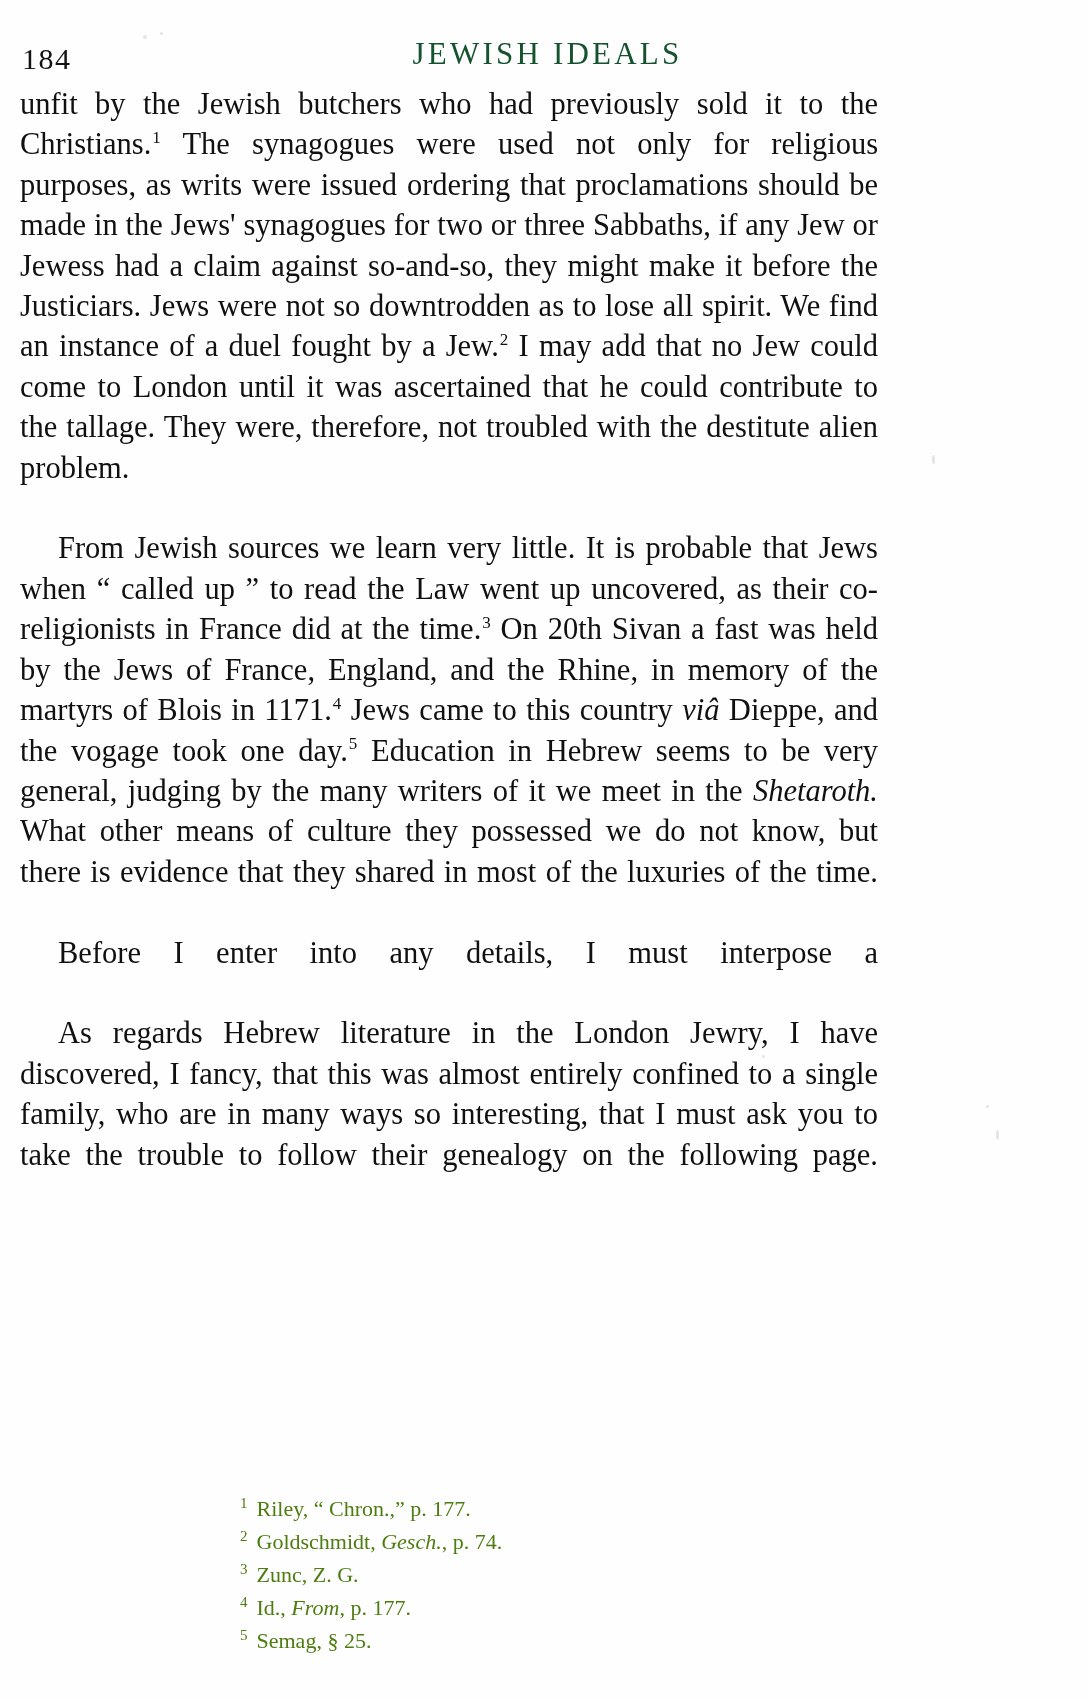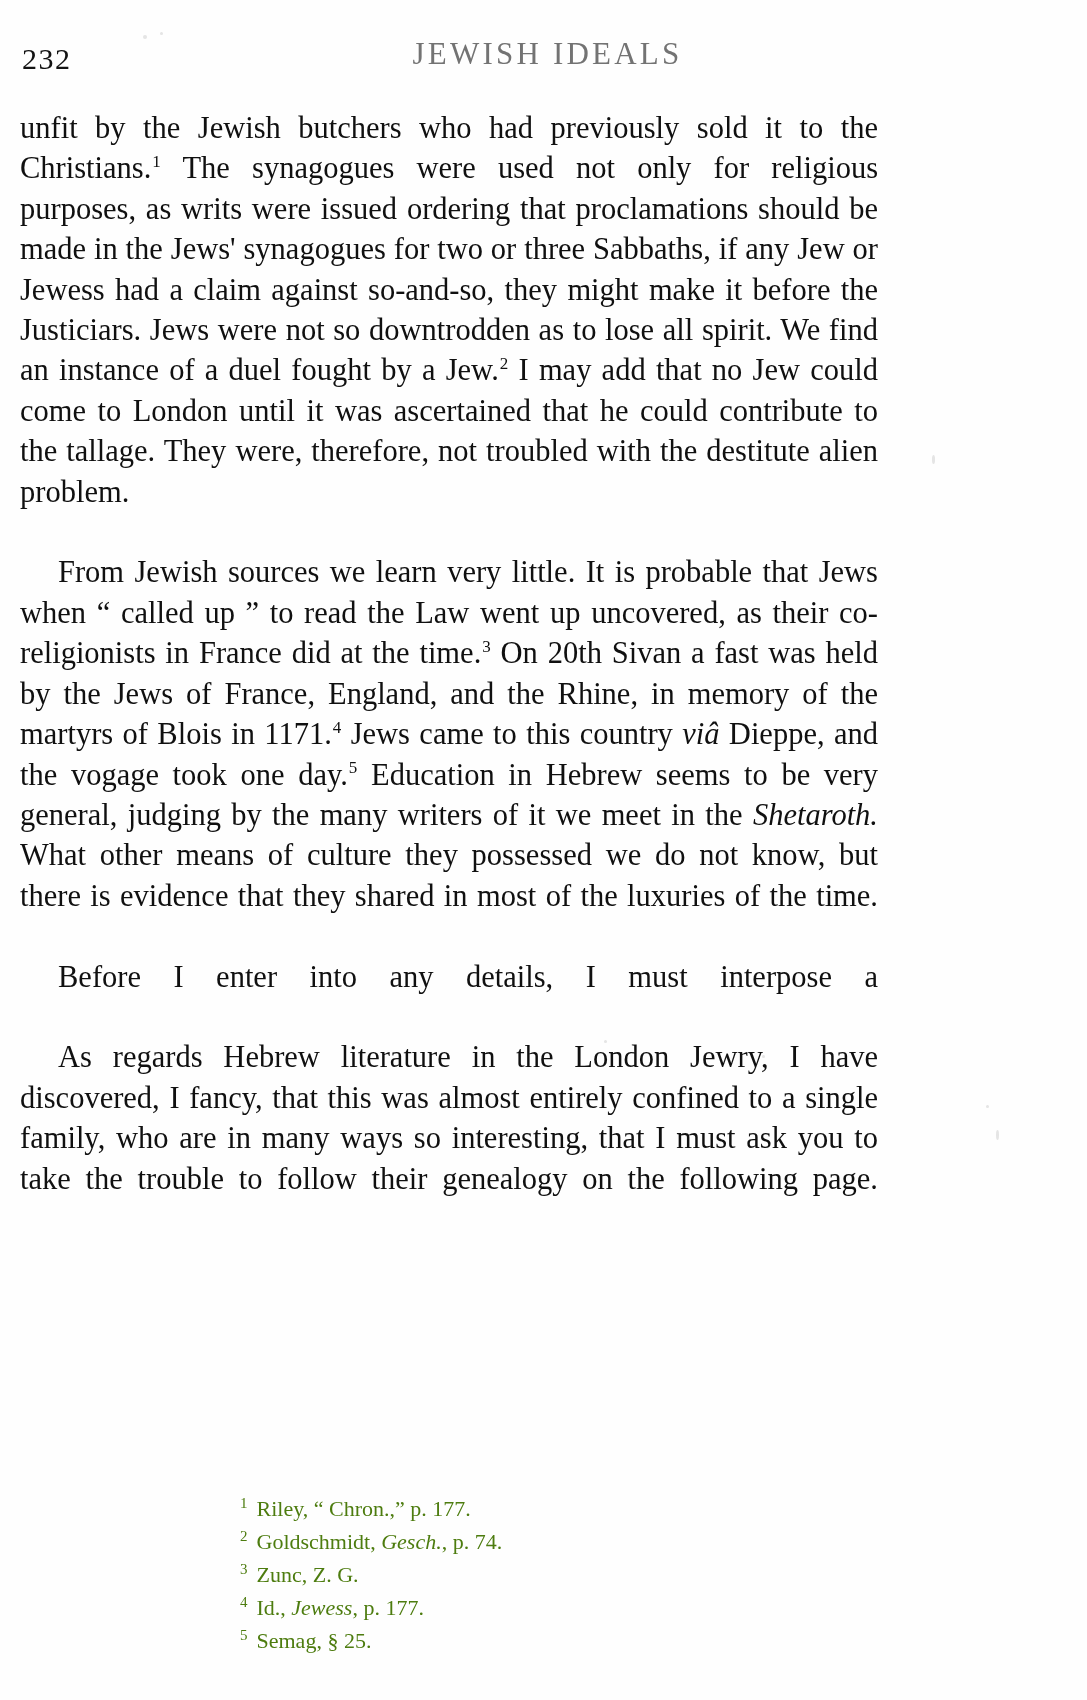--- a/index.html
+++ b/index.html
@@ -35,29 +35,29 @@
     color: #131313;
   }
   .head-title {
     position: absolute;
     left: 0;
     top: 0;
     width: 1087px;
     text-align: center;
     font-size: 31px;
     letter-spacing: 3.2px;
-    color: #737373;
+    color: #14532d;
     text-indent: 8px;
   }
 
   
   .textblock {
     position: absolute;
     left: 20px;
-    top: 108px;
+    top: 84px;
     width: 858px;
   }
   p.para {
     margin: 0;
     font-size: 30.5px;
     line-height: 40.4px;
     text-align: justify;
     text-justify: inter-word;
     -webkit-hyphens: none;
     hyphens: none;
@@ -110,36 +110,36 @@
     border-radius: 50%;
     opacity: .55;
   }
 </style>
 </head>
 <body>
 
 <div class="page">
 
   <div class="running-head">
-    <div class="folio">232</div>
+    <div class="folio">184</div>
     <div class="head-title">JEWISH IDEALS</div>
   </div>
 
   <div class="textblock" id="body-text-block">
       <p class="para"><span>unfit by the Jewish butchers who had previously sold it to the Christians.</span><sup class="fn">1</sup><span>  The synagogues were used not only for religious purposes, as writs were issued ordering that proclamations should be made in the Jews' synagogues for two or three Sabbaths, if any Jew or Jewess had a claim against so-and-so, they might make it before the Justiciars.  Jews were not so downtrodden as to lose all spirit.  We find an instance of a duel fought by a Jew.</span><sup class="fn">2</sup><span>  I may add that no Jew could come to London until it was ascertained that he could contribute to the tallage.  They were, therefore, not troubled with the destitute alien problem.</span></p>
       <p class="para indent"><span>From Jewish sources we learn very little.  It is probable that Jews when “ called up ” to read the Law went up uncovered, as their co-religionists in France did at the time.</span><sup class="fn">3</sup><span>  On 20th Sivan a fast was held by the Jews of France, England, and the Rhine, in memory of the martyrs of Blois in 1171.</span><sup class="fn">4</sup><span>  Jews came to this country </span><i>viâ</i><span> Dieppe, and the vogage took one day.</span><sup class="fn">5</sup><span> Education in Hebrew seems to be very general, judging by the many writers of it we meet in the </span><i>Shetaroth.</i><span> What other means of culture they possessed we do not know, but there is evidence that they shared in most of the luxuries of the time.</span></p>
       <p class="para indent"><span>Before I enter into any details, I must interpose a</span></p>
       <p class="para indent"><span>As regards Hebrew literature in the London Jewry, I have discovered, I fancy, that this was almost entirely confined to a single family, who are in many ways so interesting, that I must ask you to take the trouble to follow their genealogy on the following page.</span></p>
     </div>
 
   <div class="footnotes" id="footnote-block">
       <div class="footnote"><span class="fnum">1</span><span>Riley, “ Chron.,” p. 177.</span></div>
       <div class="footnote"><span class="fnum">2</span><span>Goldschmidt, </span><i>Gesch.</i><span>, p. 74.</span></div>
       <div class="footnote"><span class="fnum">3</span><span>Zunc, Z. G.</span></div>
-      <div class="footnote"><span class="fnum">4</span><span>Id., </span><i>Jewess</i><span>, p. 177.</span></div>
+      <div class="footnote"><span class="fnum">4</span><span>Id., </span><i>From</i><span>, p. 177.</span></div>
       <div class="footnote"><span class="fnum">5</span><span>Semag, § 25.</span></div>
     </div>
 
   <div class="speck" style="left:143px;top:35px;width:4px;height:4px;"></div>
   <div class="speck" style="left:160px;top:32px;width:3px;height:3px;"></div>
   <div class="speck" style="left:932px;top:455px;width:3px;height:9px;"></div>
   <div class="speck" style="left:986px;top:1105px;width:3px;height:3px;"></div>
   <div class="speck" style="left:996px;top:1130px;width:3px;height:10px;"></div>
   <div class="speck" style="left:604px;top:1040px;width:3px;height:3px;"></div>
   <div class="speck" style="left:762px;top:1055px;width:3px;height:3px;"></div>

